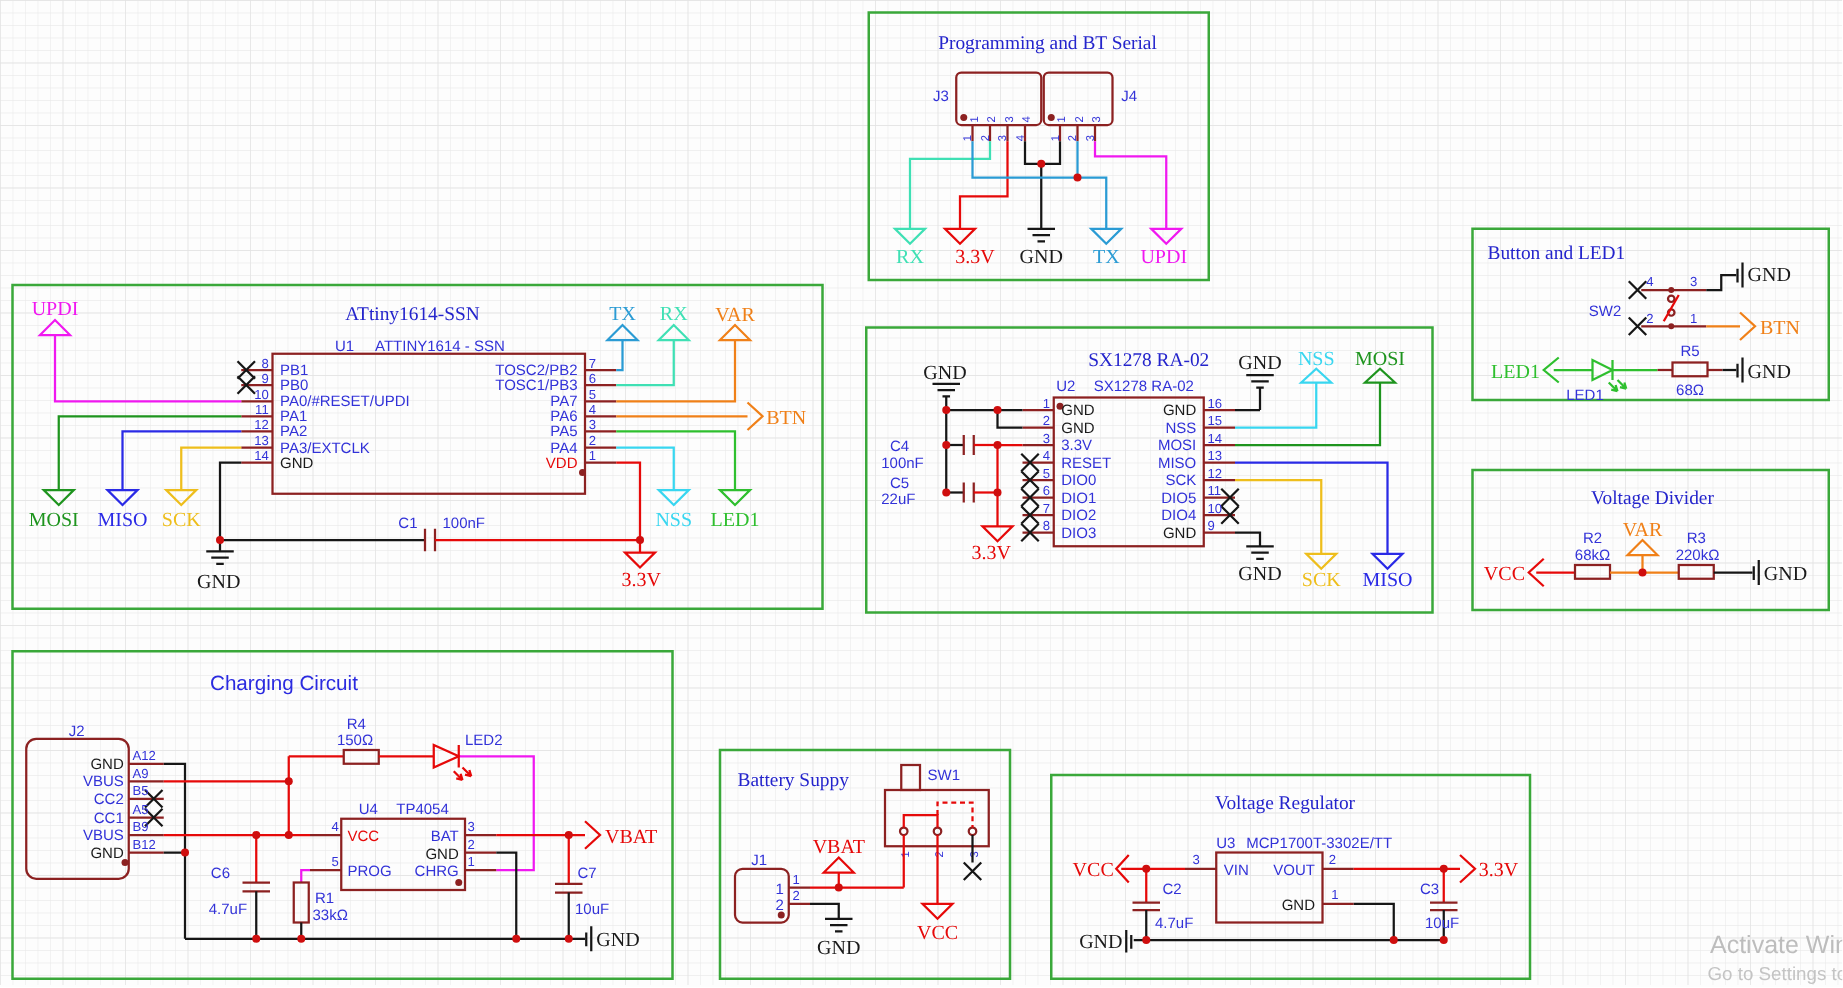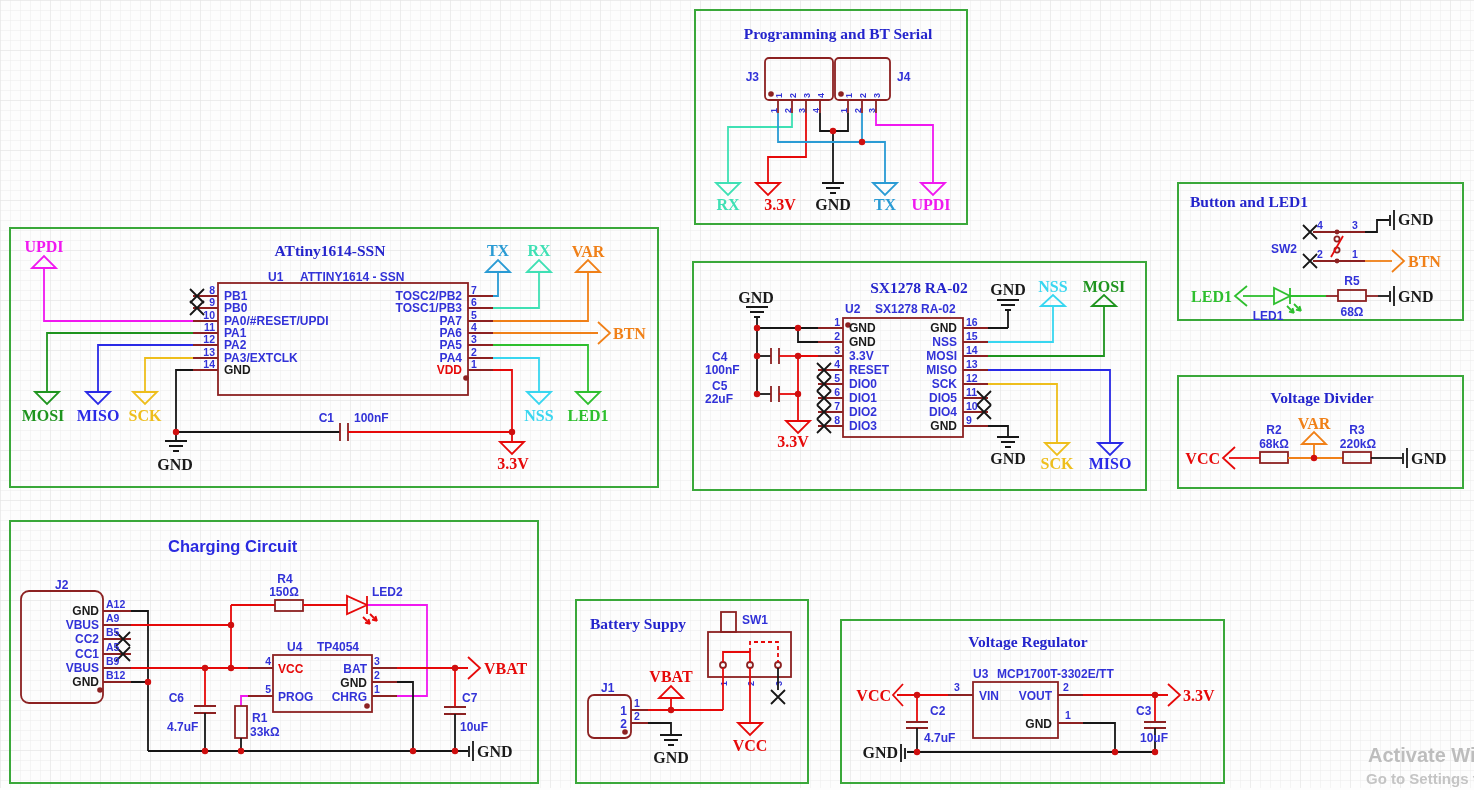--- a/index.html
+++ b/index.html
@@ -1,16 +1,16 @@
 <!DOCTYPE html>
 <html><head>
 <meta charset="utf-8">
 <style>
   html,body{margin:0;padding:0;background:#fff;}
-  .stage{position:relative;width:1474px;height:790px;overflow:hidden;background:#fdfdfd;font-weight:bold;}
+  .stage{position:relative;width:1474px;height:790px;overflow:hidden;background:#fdfdfd;}
   svg{display:block;}
   text{white-space:pre;}
   .sans{font-family:"Liberation Sans","DejaVu Sans",sans-serif;}
   .serif{font-family:"Liberation Serif","DejaVu Serif",serif;}
   .pn{font-size:12px;fill:#3232d8;}
   .pnum{font-size:10.5px;fill:#3232d8;}
   .pnum9{font-size:9px;fill:#3232d8;}
   .val{font-size:12px;fill:#3232d8;}
   .blkt{font-size:15.5px;fill:#2424cc;}
   .blkts{font-size:16.5px;fill:#2a2ae0;}

